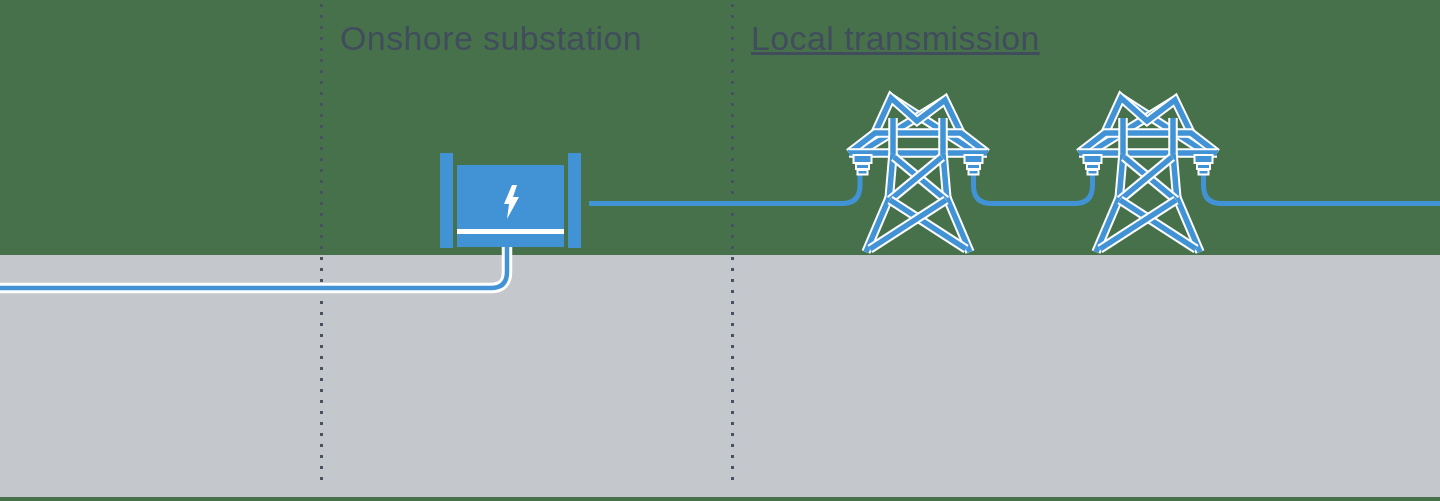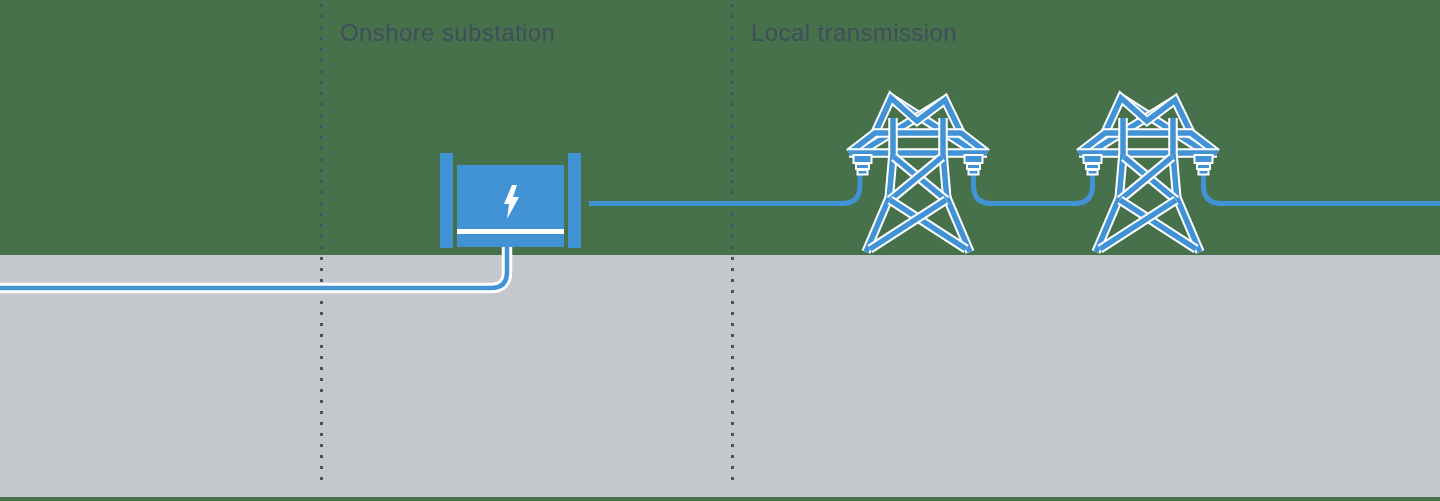--- a/index.html
+++ b/index.html
@@ -26,26 +26,26 @@
   .divider{
     position:absolute;top:4px;height:479px;width:3px;
     background:repeating-linear-gradient(to bottom,
       #47515F 0px, #47515F 3.5px, transparent 3.5px, transparent 11px);
   }
   .divider-1{left:320px;}
   .divider-2{left:731px;}
   
   .label{
     position:absolute;top:21px;
-    font-size:24px;line-height:1;font-weight:500;
+    font-size:34px;line-height:1;font-weight:500;
     letter-spacing:0.4px;color:#414D5D;
     white-space:nowrap;
   }
   .label-1{left:340px;}
-  .label-2{left:751px;}
+  .label-2{left:751px;text-decoration:underline;}
   
   .art{position:absolute;left:0;top:0;}
   .w{stroke:#FFFFFF;stroke-width:9.5;fill:none;stroke-linejoin:miter;}
   .b{stroke:#4193D6;stroke-width:5.5;fill:none;stroke-linejoin:miter;}
   .ob{stroke:#4193D6;stroke-width:5;fill:none;}
   .cw{stroke:#FFFFFF;stroke-width:10.5;fill:none;}
   .cb{stroke:#4193D6;stroke-width:4.5;fill:none;}
   .blue-fill{fill:#4193D6;}
   .white-fill{fill:#FFFFFF;}
   .ins{fill:#4193D6;stroke:#FFFFFF;stroke-width:2;}

